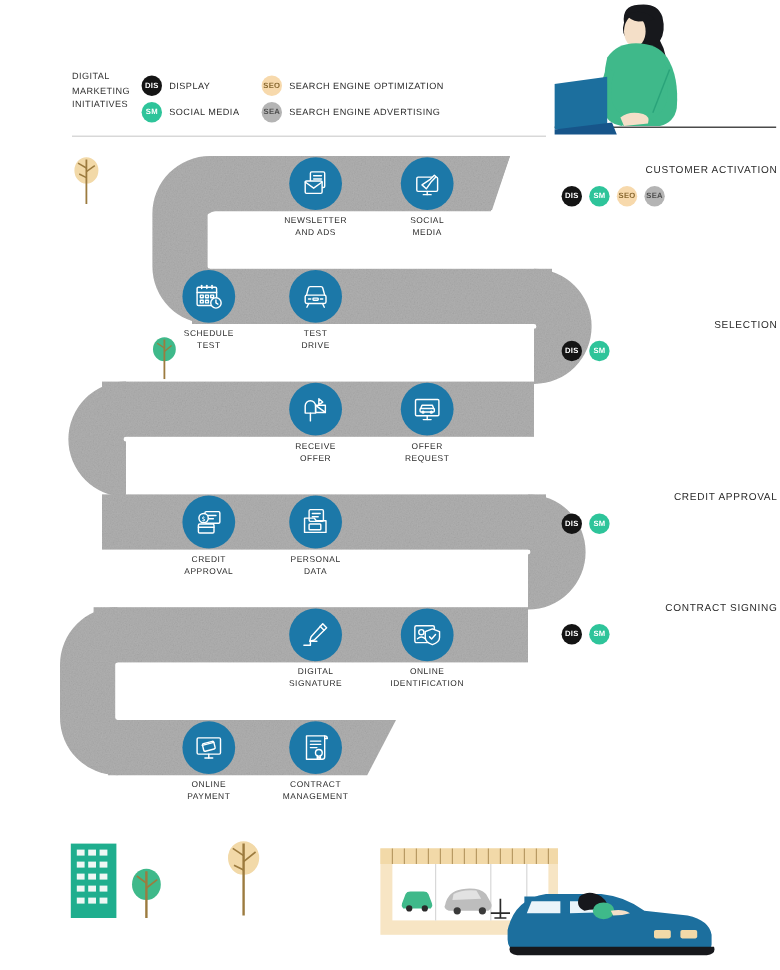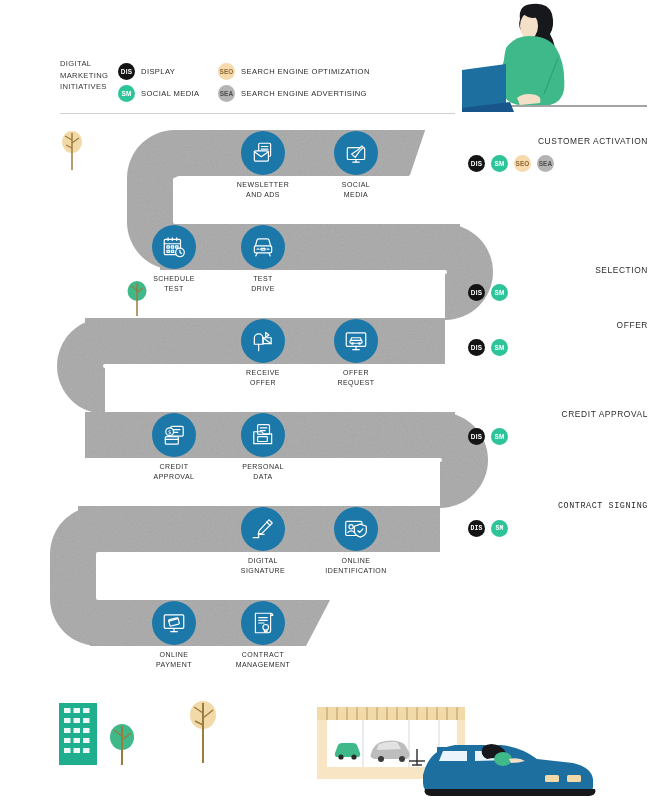--- a/index.html
+++ b/index.html
@@ -390,37 +390,30 @@
   </div>
 
   <div class="stageitem" style="top:226px;margin-top:39px;">
     <div class="st-title">SELECTION</div>
     <div class="st-badges">
       <span class="badge dis">DIS</span>
       <span class="badge sm">SM</span>
     </div>
   </div>
 
-  <div class="stageitem" style="top:320px;">
-    <div class="st-title">OFFER</div>
-    <div class="st-badges">
-      <span class="badge dis">DIS</span>
-      <span class="badge sm">SM</span>
-    </div>
-  </div>
 
   <div class="stageitem" style="top:409px;">
     <div class="st-title">CREDIT APPROVAL</div>
     <div class="st-badges">
       <span class="badge dis">DIS</span>
       <span class="badge sm">SM</span>
     </div>
   </div>
 
-  <div class="stageitem" style="top:501px;font-family:Liberation Mono, monospace;">
+  <div class="stageitem" style="top:501px;">
     <div class="st-title">CONTRACT SIGNING</div>
     <div class="st-badges">
       <span class="badge dis">DIS</span>
       <span class="badge sm">SM</span>
     </div>
   </div>
 
 
   <svg class="deco" style="left:462px;top:2px;" width="185" height="118" viewBox="0 0 185 118">
     <line x1="0" y1="104" x2="185" y2="104" stroke="#4a4a4a" stroke-width="1.2"></line>

